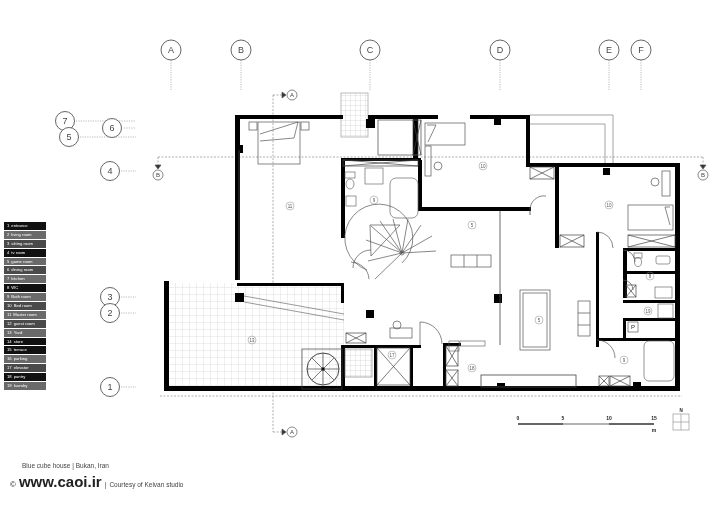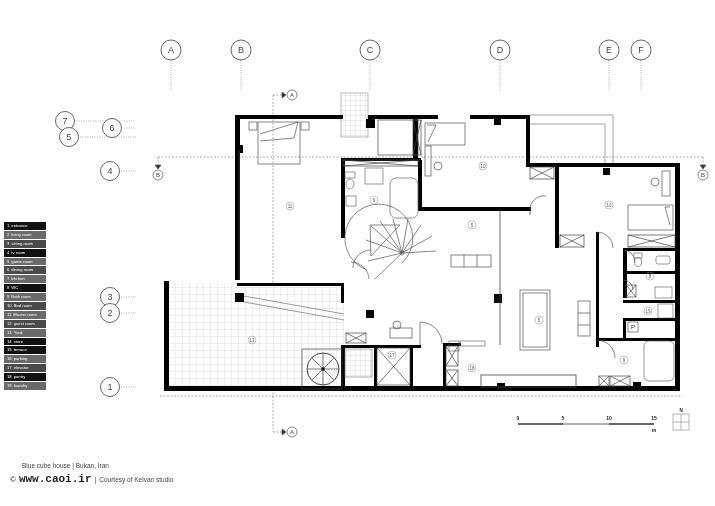--- a/index.html
+++ b/index.html
@@ -6,21 +6,21 @@
     body { width: 715px; height: 506px; position: relative; overflow: hidden; font-family: "Liberation Sans", sans-serif; }
     #plan { position: absolute; left: 0; top: 0; }
     .legend { position: absolute; left: 4px; top: 222px; width: 42px; }
     .legend-item { height: 8.9px; font-size: 4.2px; line-height: 8.9px; color: #ffffff; padding-left: 3px; white-space: nowrap; overflow: hidden; border-bottom: 0.6px solid #ffffff; box-sizing: border-box; }
     .legend-item.dark { background: #111111; }
     .legend-item.mid { background: #4a4a4a; }
     .legend-item.light { background: #6a6a6a; }
     .legend-item .num { margin-right: 2px; }
     .caption { position: absolute; left: 22px; top: 462px; font-size: 6.5px; color: #444; }
     .credit { position: absolute; left: 10px; top: 473px; font-size: 6.5px; color: #444; display: flex; align-items: baseline; gap: 3px; }
-    .credit .site { font-size: 11px; font-weight: bold; color: #222; font-family: Liberation Mono, monospace; }
+    .credit .site { font-size: 15px; font-weight: bold; color: #222; font-family: Liberation Sans, sans-serif; }
     .credit .copy { font-size: 8px; color: #222; }
     .gridlabel { font-family: "Liberation Sans", sans-serif; font-size: 9px; fill: #444; text-anchor: middle; dominant-baseline: central; }
     .roomlabel { font-family: "Liberation Sans", sans-serif; font-size: 4.5px; fill: #555; text-anchor: middle; dominant-baseline: central; }
     .scalelabel { font-family: "Liberation Sans", sans-serif; font-size: 5px; font-weight: bold; fill: #222; text-anchor: middle; }
   </style>
 </head>
 <body>
 
 <svg id="plan" width="715" height="506" viewBox="0 0 715 506">
   <defs>

